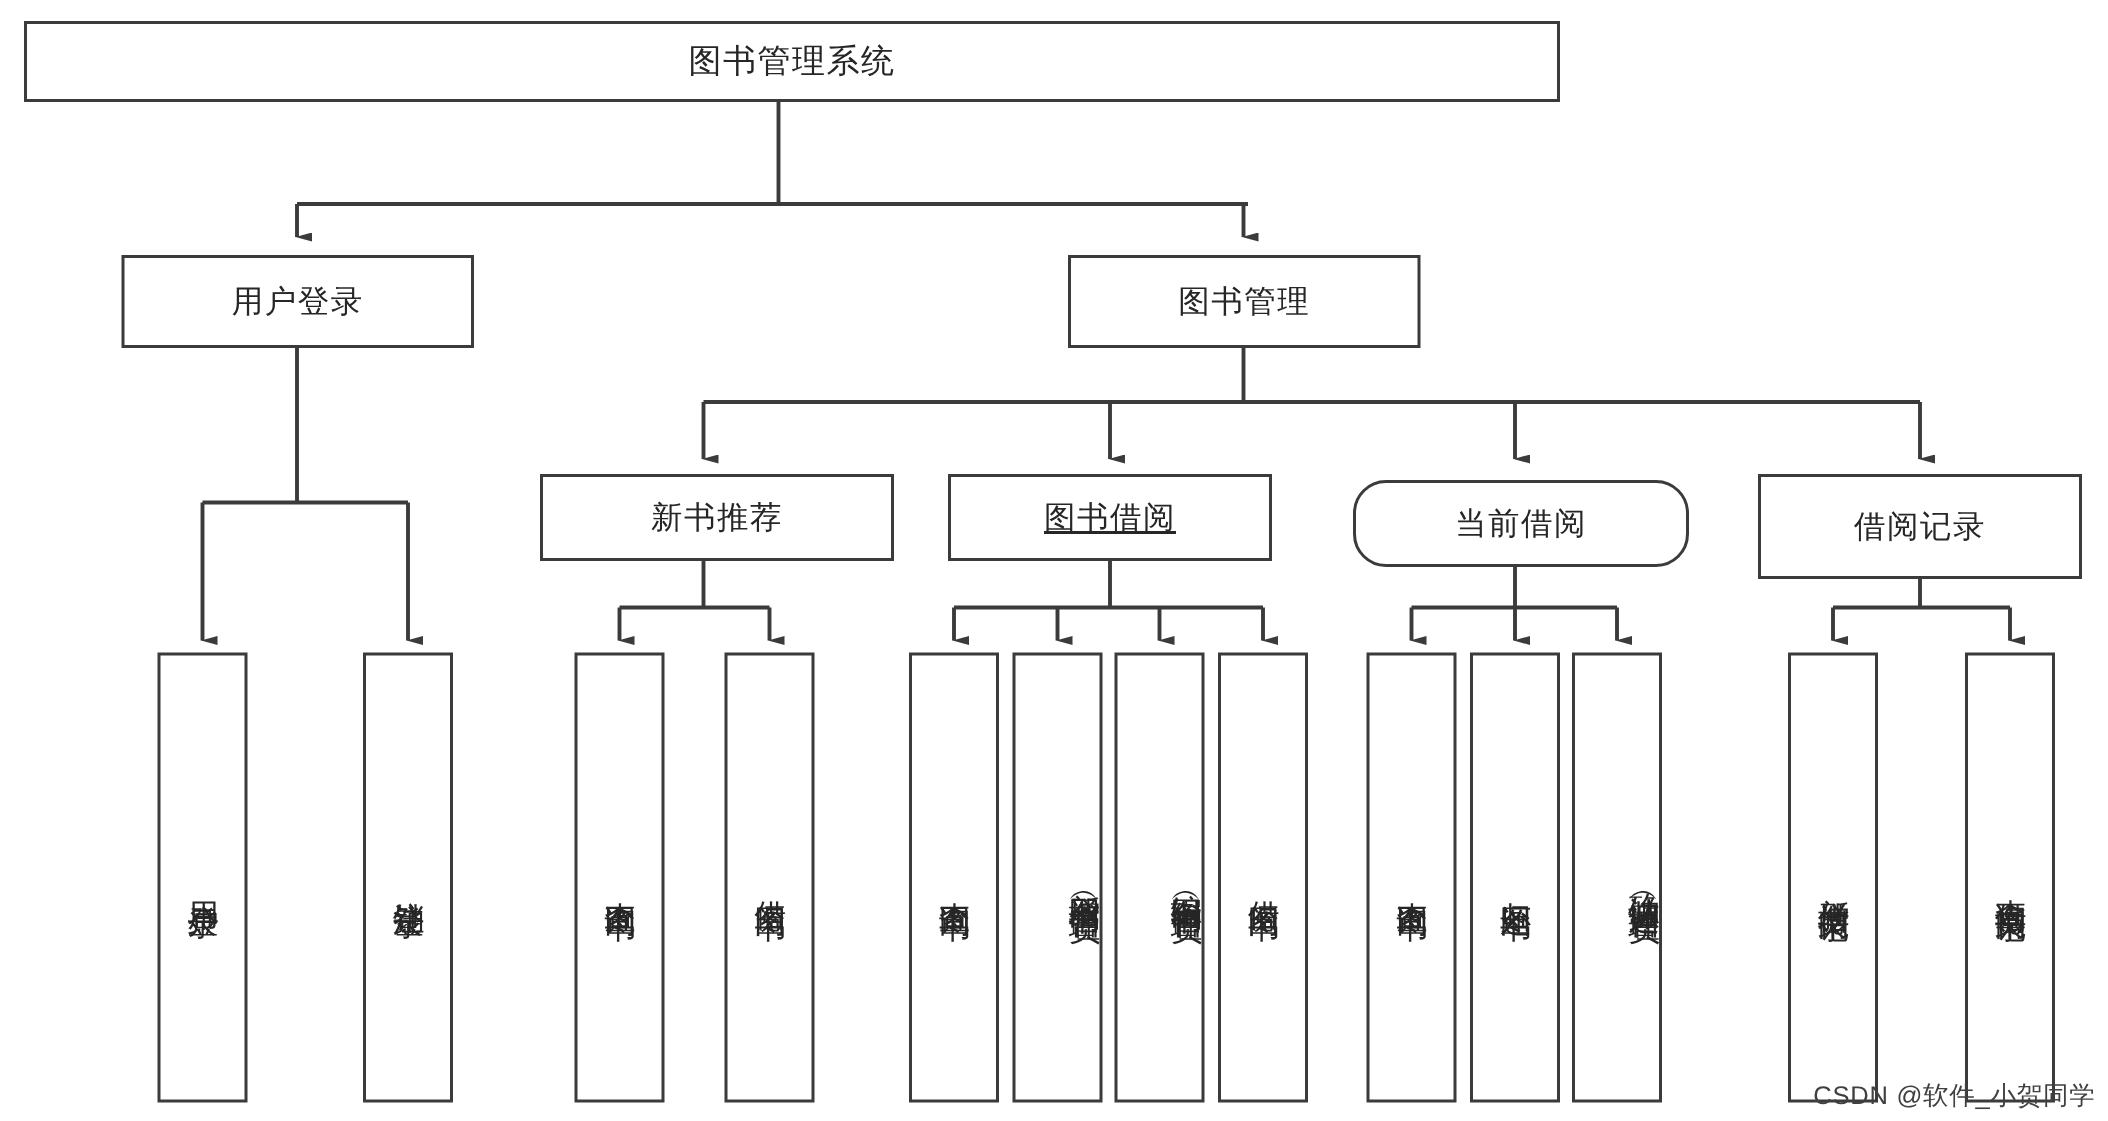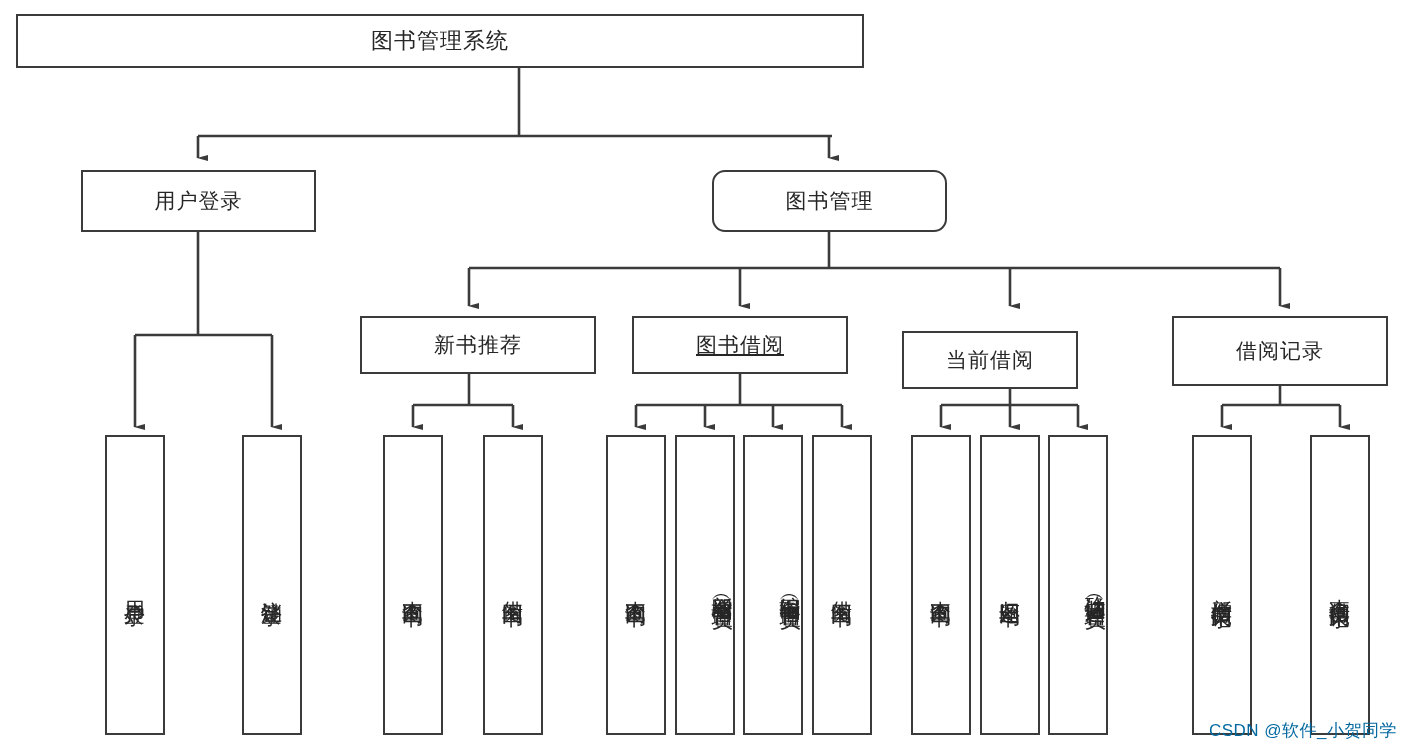--- a/index.html
+++ b/index.html
@@ -54,21 +54,21 @@
     align-items: center;
   }
   .node.root {
     font-size: 22px;
   }
   .watermark {
     position: absolute;
     right: 8px;
     bottom: 5px;
     font-size: 17px;
-    color: #0369a1;
+    color: #404040;
     z-index: 5;
     white-space: nowrap;
     letter-spacing: 0.5px;
   }
 </style>
 </head>
 <body>
 
 <div id="canvas">
 
@@ -115,38 +115,38 @@
       <path d="M1010,405 L1010,427" marker-end="url(#arrow)"></path>
       <path d="M1078,405 L1078,427" marker-end="url(#arrow)"></path>
 
       <path d="M1280,374 L1280,405"></path>
       <path d="M1222,405 L1340,405"></path>
       <path d="M1222,405 L1222,427" marker-end="url(#arrow)"></path>
       <path d="M1340,405 L1340,427" marker-end="url(#arrow)"></path>
     </g>
   </svg>
 
-  <div class="node h root" style="left:16px; top:14px; width:848px; height:54px;">
+  <div class="node h root" style="left:16px; top:14px; width:1024px; height:54px;">
     <span>图书管理系统</span>
   </div>
 
   <div class="node h" style="left:81px; top:170px; width:235px; height:62px;">
     <span>用户登录</span>
   </div>
-  <div class="node h" style="left:712px; top:170px; width:235px; height:62px;border-radius:13px;">
+  <div class="node h" style="left:712px; top:170px; width:235px; height:62px;">
     <span>图书管理</span>
   </div>
 
   <div class="node h" style="left:360px; top:316px; width:236px; height:58px;justify-content:center;">
     <span>新书推荐</span>
   </div>
   <div class="node h" style="left:632px; top:316px; width:216px; height:58px;text-decoration:underline;">
     <span>图书借阅</span>
   </div>
-  <div class="node h" style="left:902px; top:331px; width:176px; height:58px;">
+  <div class="node h" style="left:902px; top:320px; width:224px; height:58px;border-radius:22px;">
     <span>当前借阅</span>
   </div>
   <div class="node h" style="left:1172px; top:316px; width:216px; height:70px;">
     <span>借阅记录</span>
   </div>
 
   <div class="node v centered" style="left:105px; top:435px; width:60px; height:300px;">
     <span>用户登录</span>
   </div>
   <div class="node v centered" style="left:242px; top:435px; width:60px; height:300px;">

